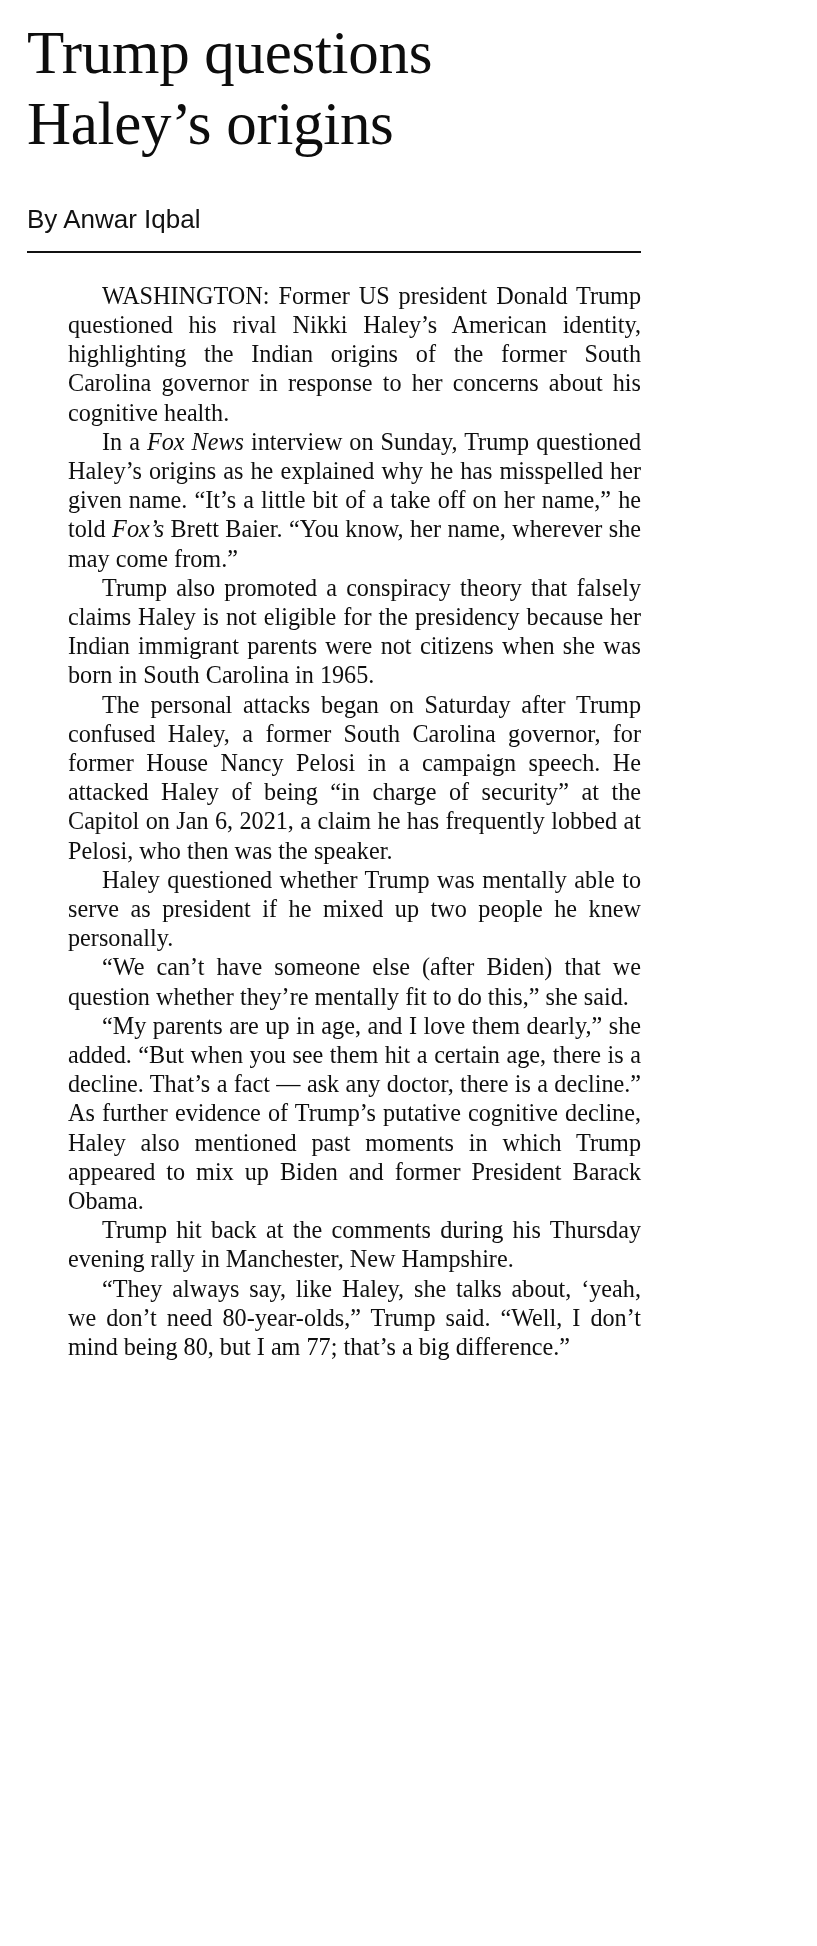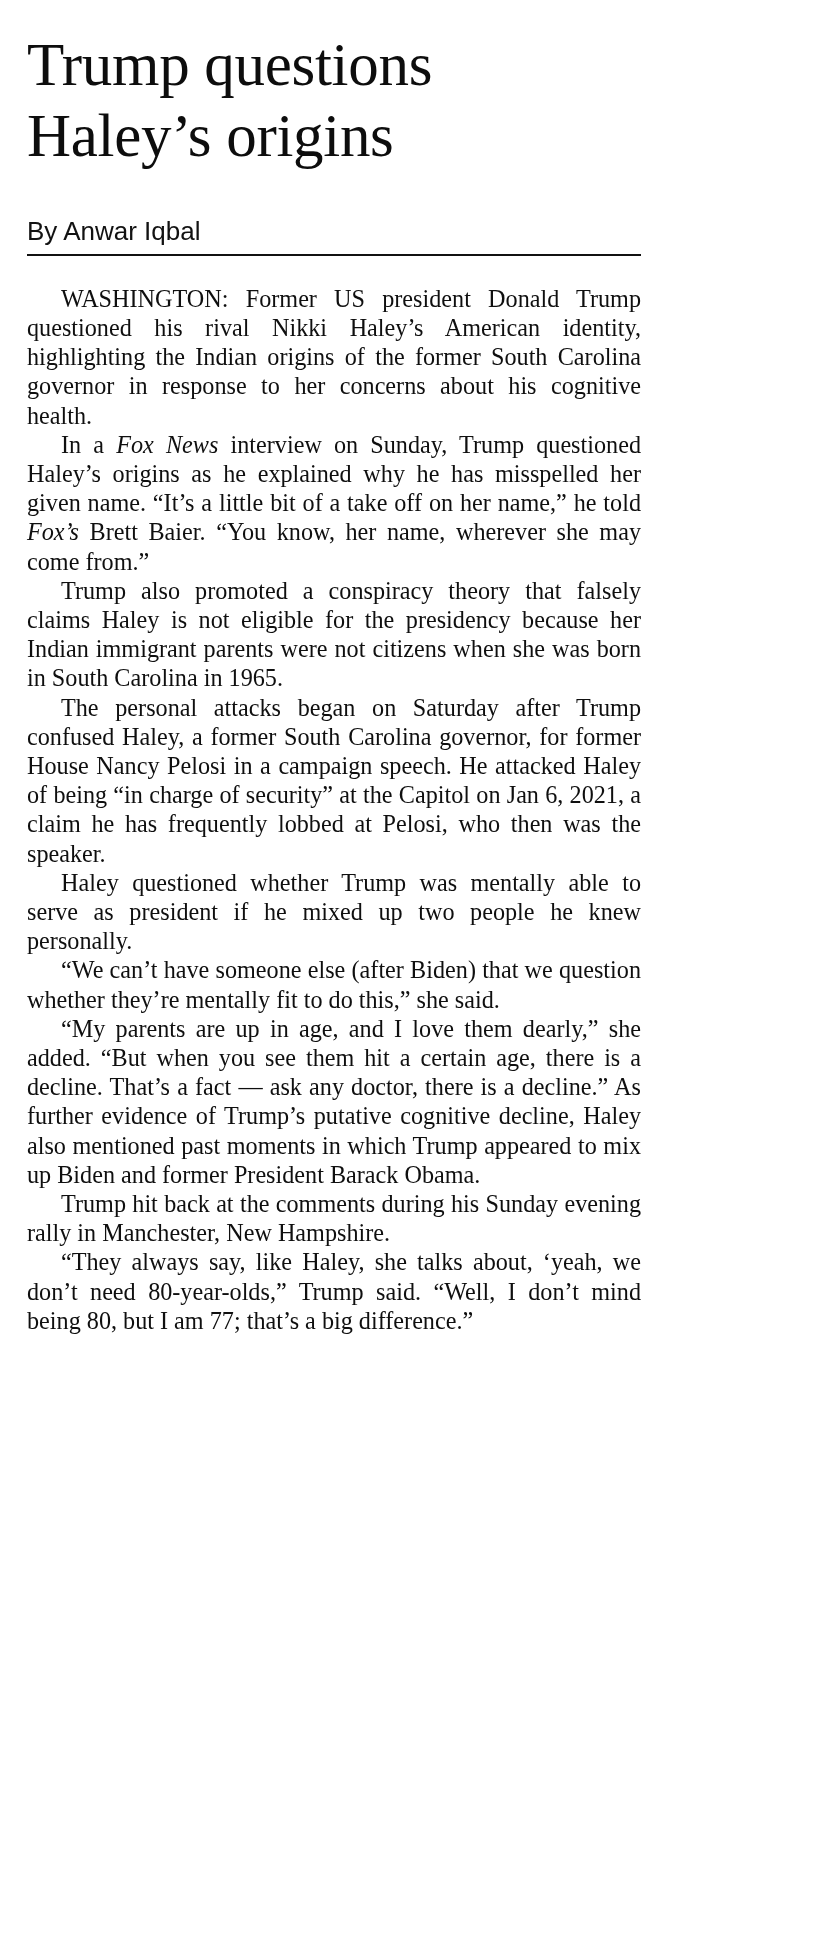--- a/index.html
+++ b/index.html
@@ -19,21 +19,21 @@
     width: 817px;
     height: 1946px;
     box-sizing: border-box;
     padding: 0;
     position: relative;
     background: #ffffff;
   }
   .article {
     position: absolute;
     left: 27px;
-    top: 12px;
+    top: 0;
     width: 614px;
   }
 
   
   .headline {
     font-family: "Liberation Serif", "DejaVu Serif", serif;
     font-weight: 400;
     font-size: 61px;
     line-height: 1.16;
     letter-spacing: -0.3px;
@@ -47,39 +47,40 @@
   .byline-block {
     margin-top: 44px;
   }
   .byline {
     font-family: "Liberation Sans", "DejaVu Sans", sans-serif;
     font-weight: 400;
     font-size: 26px;
     line-height: 1.2;
     color: #121212;
     margin: 0;
-    padding-bottom: 7px;
+    padding-bottom: 16px;
   }
   .rule {
     border: 0;
     border-top: 2.5px solid #111111;
     margin: 0;
     width: 614px;
   }
 
   
   .body-copy {
     margin-top: 28px;
     font-family: "Liberation Serif", "DejaVu Serif", serif;
     font-size: 24.2px;
     line-height: 29.2px;
     color: #0f0f0f;
     text-align: justify;
     text-justify: inter-word;
     hyphens: manual;
+    margin-left: 41px;
   }
   .body-copy p {
     margin: 0;
     text-indent: 34px;
     text-align: justify;
   }
   .body-copy p:last-child {
     text-align: justify;
   }
   .body-copy em {
@@ -101,18 +102,18 @@
     </div>
 
     <div class="body-copy" id="body-copy">
         <p><b style="font-weight:400">WASHINGTON:</b> Former US president Donald Trump questioned his rival Nikki Haley’s American identity, highlighting the Indian origins of the former South Carolina governor in response to her concerns about his cognitive health.</p>
         <p>In a <em>Fox News</em> interview on Sunday, Trump questioned Haley’s origins as he explained why he has misspelled her given name. “It’s a little bit of a take off on her name,” he told <em>Fox’s</em> Brett Baier. “You know, her name, wherever she may come from.”</p>
         <p>Trump also promoted a conspiracy theory that falsely claims Haley is not eligible for the presidency because her Indian immigrant parents were not citizens when she was born in South Carolina in 1965.</p>
         <p>The personal attacks began on Saturday after Trump confused Haley, a former South Carolina gov­ernor, for former House Nancy Pelosi in a campaign speech. He attacked Haley of being “in charge of security” at the Capitol on Jan 6, 2021, a claim he has frequently lobbed at Pelosi, who then was the speaker.</p>
         <p>Haley questioned whether Trump was mentally able to serve as president if he mixed up two people he knew personally.</p>
         <p>“We can’t have someone else (after Biden) that we question whether they’re mentally fit to do this,” she said.</p>
         <p>“My parents are up in age, and I love them dearly,” she added. “But when you see them hit a certain age, there is a decline. That’s a fact — ask any doctor, there is a decline.” As further evidence of Trump’s putative cognitive decline, Haley also mentioned past moments in which Trump appeared to mix up Biden and former President Barack Obama.</p>
-        <p>Trump hit back at the comments during his Sunday evening rally in Manchester, New Hampshire.</p>
+        <p>Trump hit back at the comments during his Thursday evening rally in Manchester, New Hampshire.</p>
         <p>“They always say, like Haley, she talks about, ‘yeah, we don’t need 80-year-olds,” Trump said. “Well, I don’t mind being 80, but I am 77; that’s a big difference.”</p>
       </div>
 
   </article>
 </div>
 
 </body></html>

